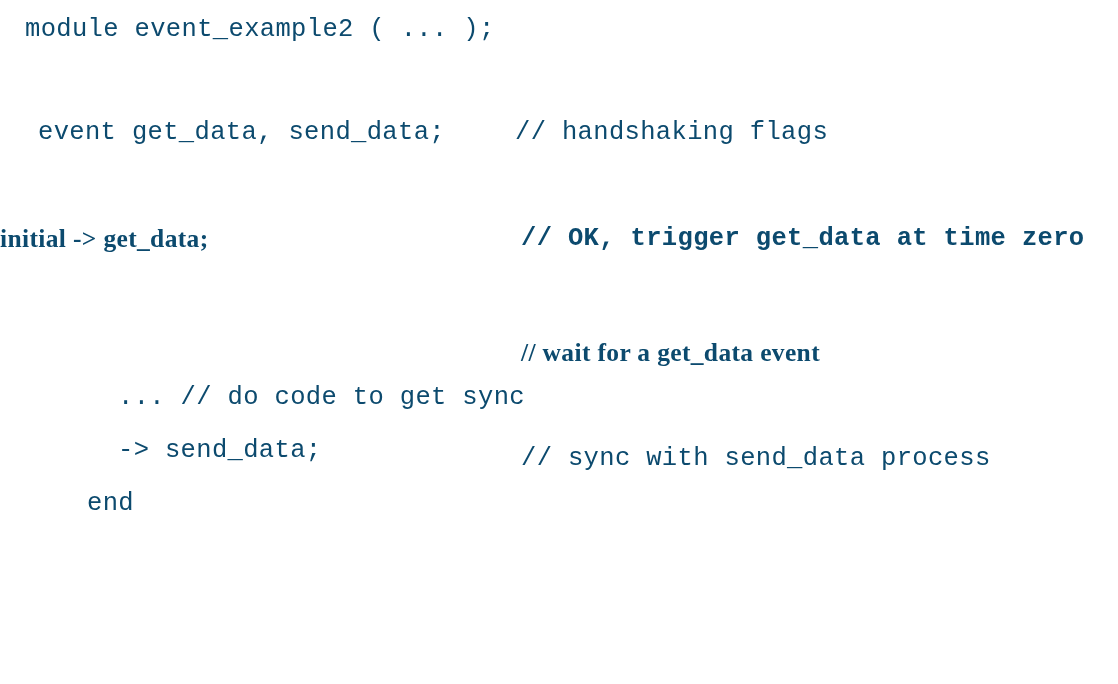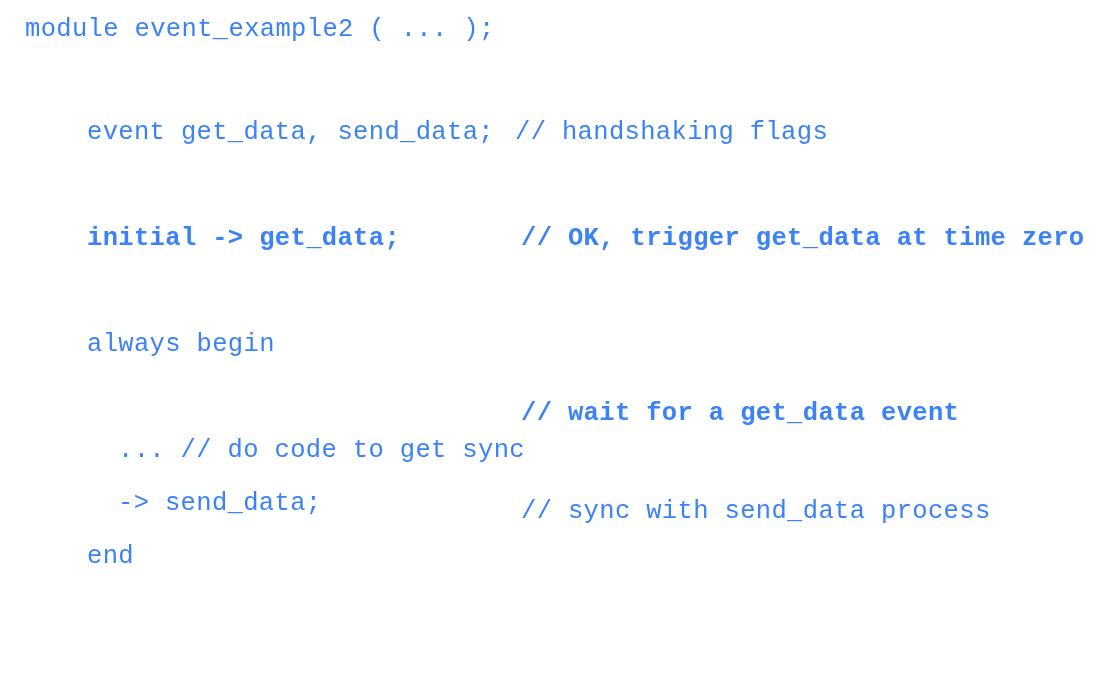--- a/index.html
+++ b/index.html
@@ -25,21 +25,21 @@
   }
 
   .code-line {
     position: relative;
     height: 53px;
     line-height: 53px;
     white-space: pre;
     font-size: 25.5px;
     letter-spacing: 0.35px;
     font-weight: 400;
-    color: #3b82f6;
+    color: #0c4a6e;
   }
 
   .code-line.bold,
   .code-line.bold .seg {
     font-weight: 700;
   }
 
   .code-line .seg {
     display: inline-block;
     white-space: pre;
@@ -63,23 +63,22 @@
     height: 47px;
     line-height: 47px;
   }
 </style>
 </head>
 <body>
 
 <div id="code-listing">
     <div class="code-line first-line"><span class="seg seg-code" style="margin-left: 25px;">module event_example2 ( ... );</span></div>
     <div class="code-line blank">&nbsp;</div>
-    <div class="code-line"><span class="seg seg-code" style="margin-left: 87px;">event get_data, send_data;</span><span class="seg seg-comment" style="position: absolute; left: 515px; top: 0px;">// handshaking flags</span></div>
+    <div class="code-line"><span class="seg seg-code" style="margin-left: 38px;">event get_data, send_data;</span><span class="seg seg-comment" style="position: absolute; left: 515px; top: 0px;">// handshaking flags</span></div>
     <div class="code-line blank">&nbsp;</div>
-    <div class="code-line bold"><span class="seg seg-code" style="margin-left: 87px;">initial -&gt; get_data;</span><span class="seg seg-comment" style="position: absolute; left: 521px; top: 0px;">// OK, trigger get_data at time zero</span></div>
+    <div class="code-line bold"><span class="seg seg-code" style=" font-family: Liberation Serif, serif;">initial -&gt; get_data;</span><span class="seg seg-comment" style="position: absolute; left: 521px; top: 0px;">// OK, trigger get_data at time zero</span></div>
     <div class="code-line blank">&nbsp;</div>
-    <div class="code-line"><span class="seg seg-code" style="margin-left: 87px;">always begin</span></div>
-    <div class="code-line bold"><span class="seg seg-comment" style="position: absolute; left: 521px; top: 16px;">// wait for a get_data event</span></div>
+    <div class="code-line bold"><span class="seg seg-comment" style="position: absolute; left: 521px; top: 8px; font-family: Liberation Serif, serif;">// wait for a get_data event</span></div>
     <div class="code-line"><span class="seg seg-code" style="margin-left: 118px;">... // do code to get sync</span></div>
     <div class="code-line"><span class="seg seg-code" style="margin-left: 118px;">-&gt; send_data;</span><span class="seg seg-comment" style="position: absolute; left: 521px; top: 8px;">// sync with send_data process</span></div>
     <div class="code-line"><span class="seg seg-code" style="margin-left: 87px;">end</span></div>
     <div class="code-line blank">&nbsp;</div>
   </div>
 
 </body></html>

